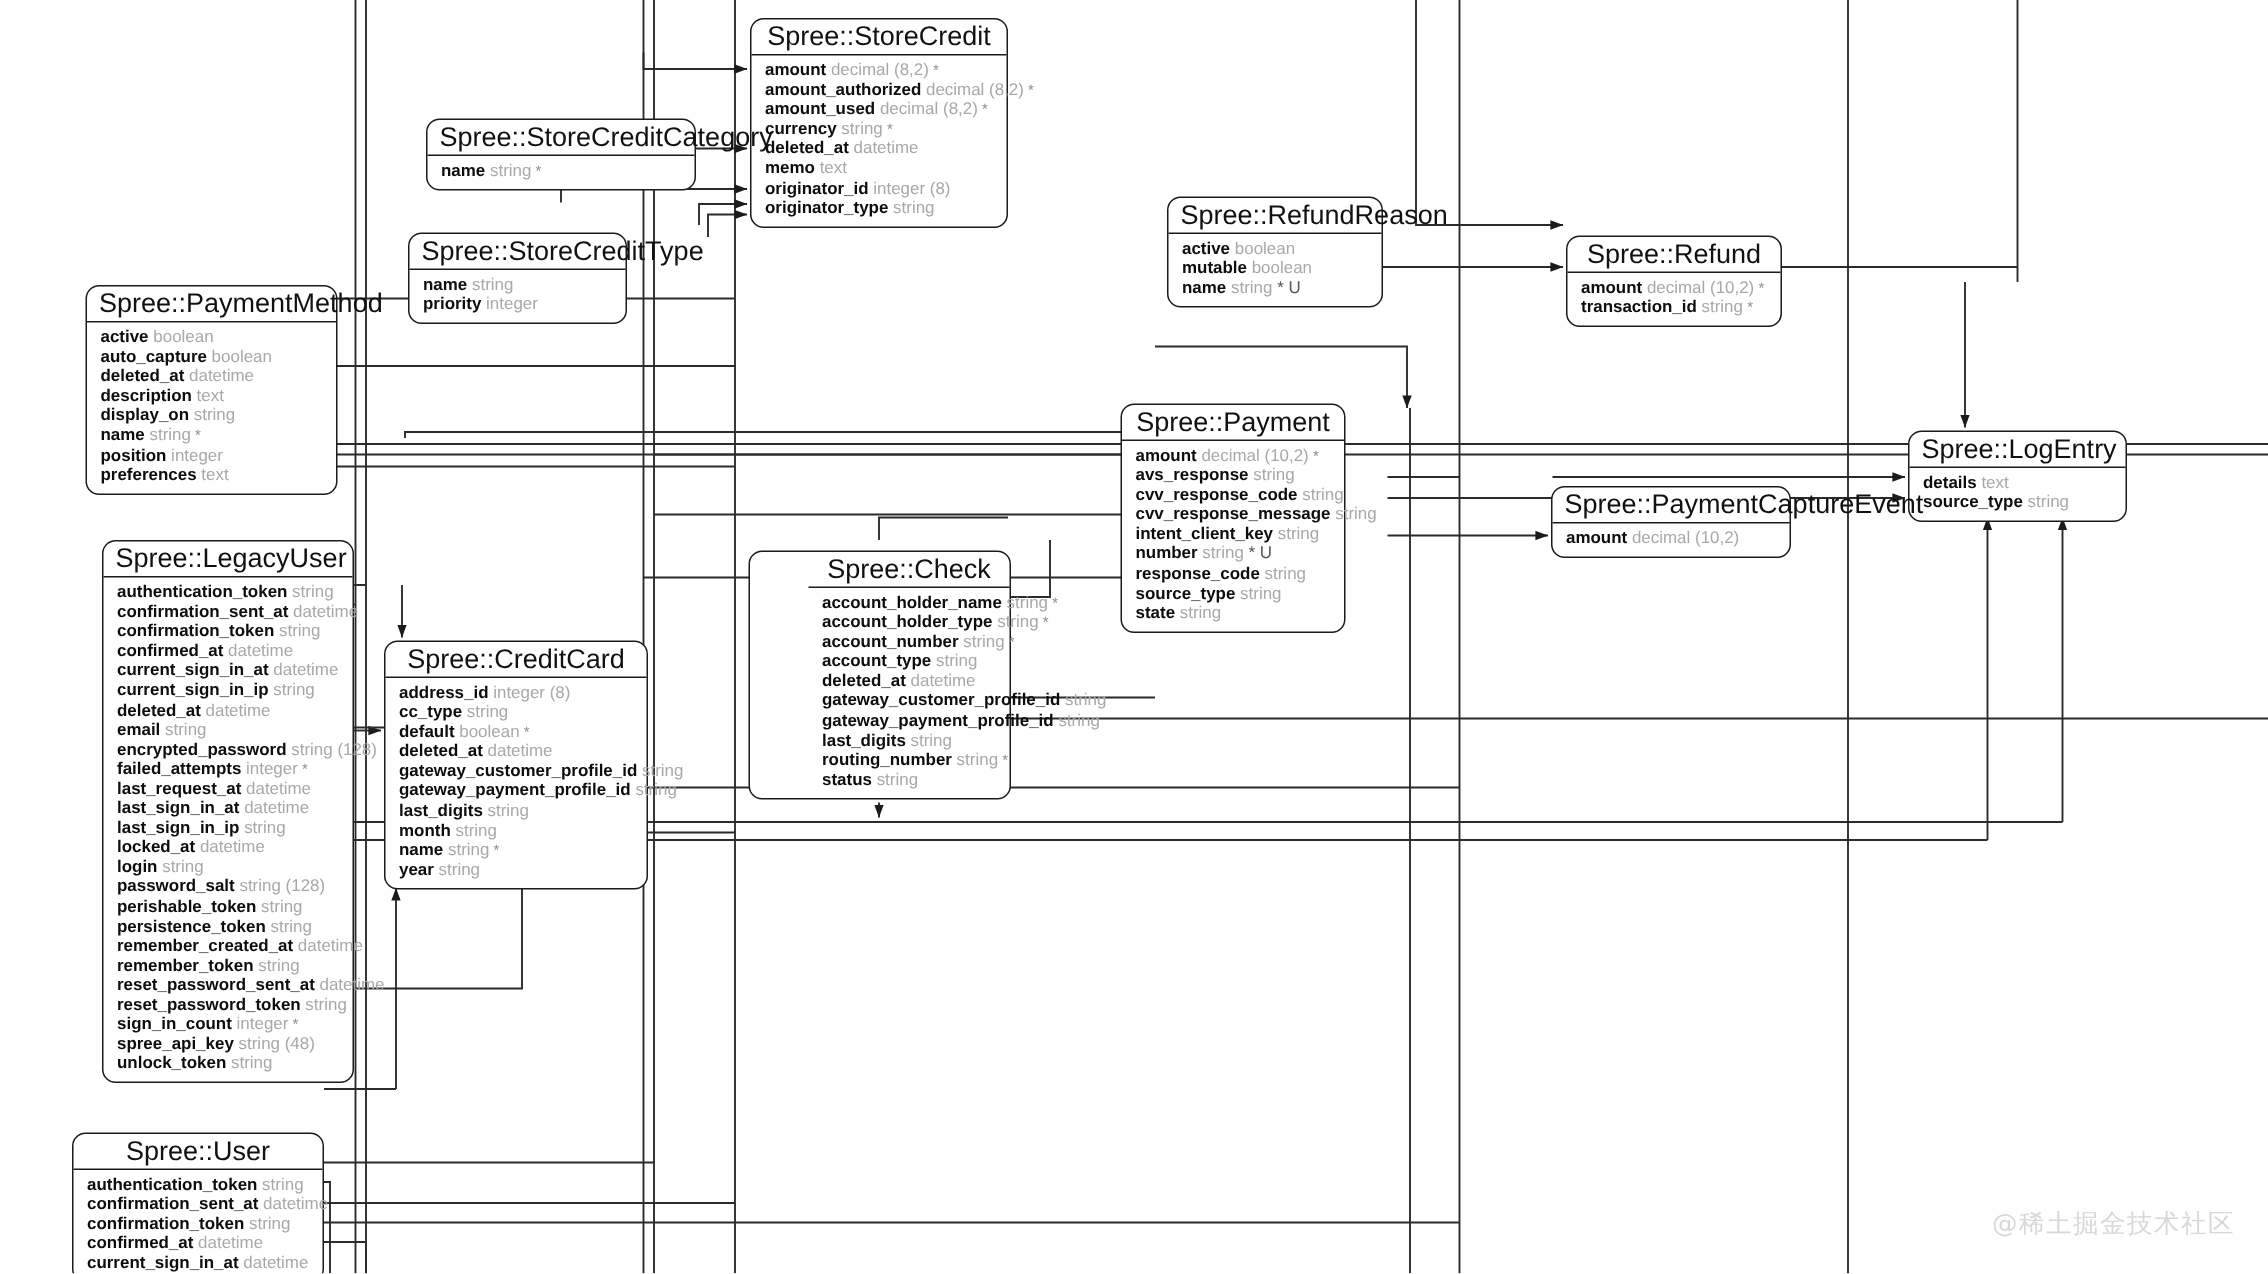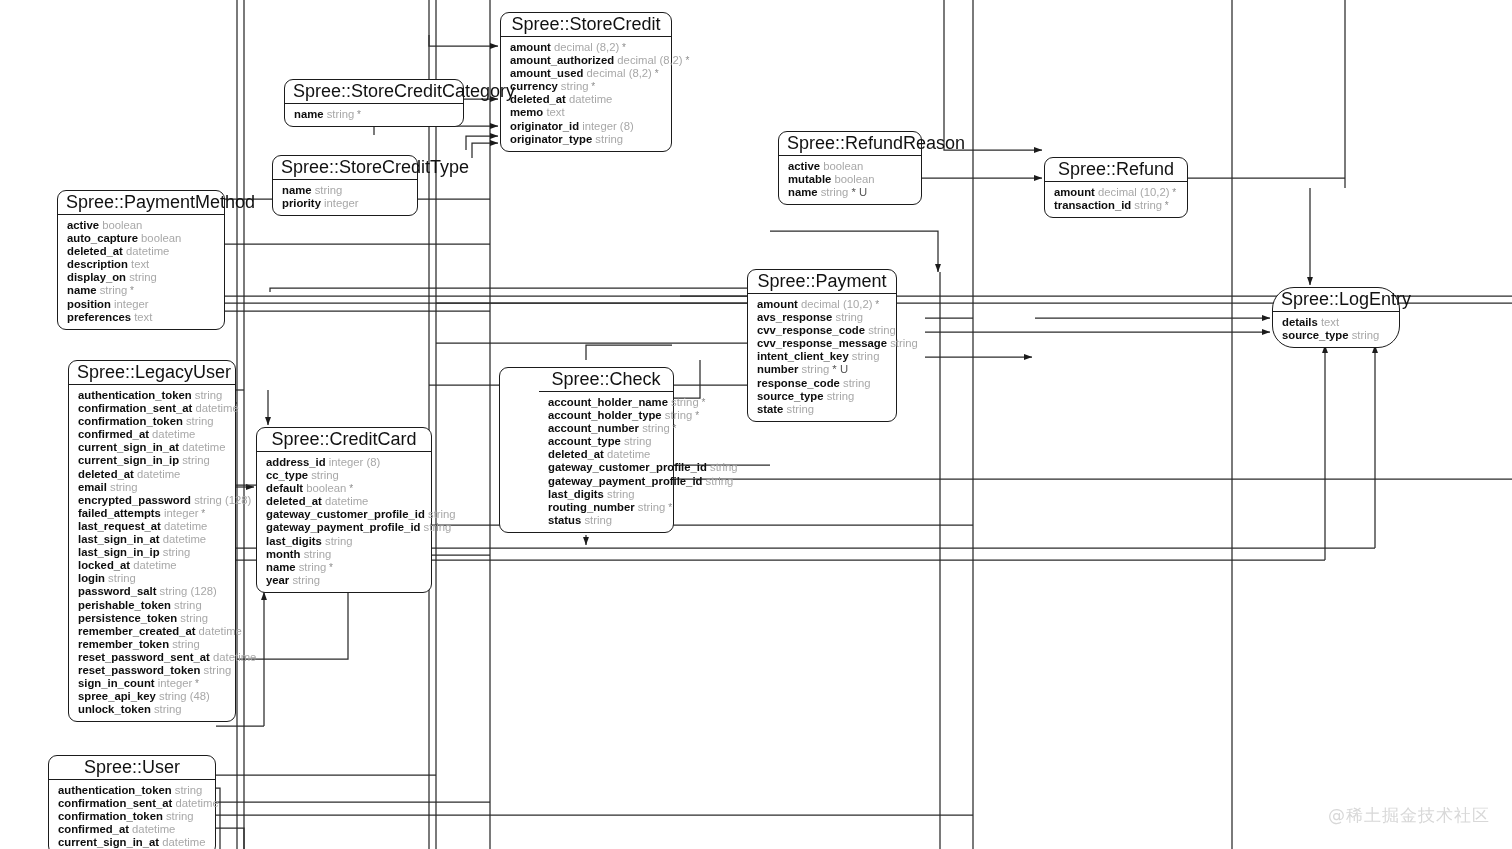--- a/index.html
+++ b/index.html
@@ -225,25 +225,31 @@
         <div class="field"><span class="fname">avs_response</span><span class="ftype"> string</span></div>
         <div class="field"><span class="fname">cvv_response_code</span><span class="ftype"> string</span></div>
         <div class="field"><span class="fname">cvv_response_message</span><span class="ftype"> string</span></div>
         <div class="field"><span class="fname">intent_client_key</span><span class="ftype"> string</span></div>
         <div class="field"><span class="fname">number</span><span class="ftype"> string</span><span class="fuq"> * U</span></div>
         <div class="field"><span class="fname">response_code</span><span class="ftype"> string</span></div>
         <div class="field"><span class="fname">source_type</span><span class="ftype"> string</span></div>
         <div class="field"><span class="fname">state</span><span class="ftype"> string</span></div>
       </div>
     </div>
-    <div class="entity" style="left: 1272px; top: 287px; width: 128px; border-radius: 22px;">
+    <div class="entity" style="left: 1272px; top: 287px; width: 146px;">
       <div class="entity-title">Spree::LogEntry</div>
       <div class="entity-fields">
         <div class="field"><span class="fname">details</span><span class="ftype"> text</span></div>
         <div class="field"><span class="fname">source_type</span><span class="ftype"> string</span></div>
+      </div>
+    </div>
+    <div class="entity" style="left: 1034px; top: 324px; width: 160px;">
+      <div class="entity-title">Spree::PaymentCaptureEvent</div>
+      <div class="entity-fields">
+        <div class="field"><span class="fname">amount</span><span class="ftype"> decimal (10,2)</span></div>
       </div>
     </div>
     <div class="entity" style="left: 48px; top: 360px; width: 168px; margin-left: 20px;">
       <div class="entity-title">Spree::LegacyUser</div>
       <div class="entity-fields">
         <div class="field"><span class="fname">authentication_token</span><span class="ftype"> string</span></div>
         <div class="field"><span class="fname">confirmation_sent_at</span><span class="ftype"> datetime</span></div>
         <div class="field"><span class="fname">confirmation_token</span><span class="ftype"> string</span></div>
         <div class="field"><span class="fname">confirmed_at</span><span class="ftype"> datetime</span></div>
         <div class="field"><span class="fname">current_sign_in_at</span><span class="ftype"> datetime</span></div>

